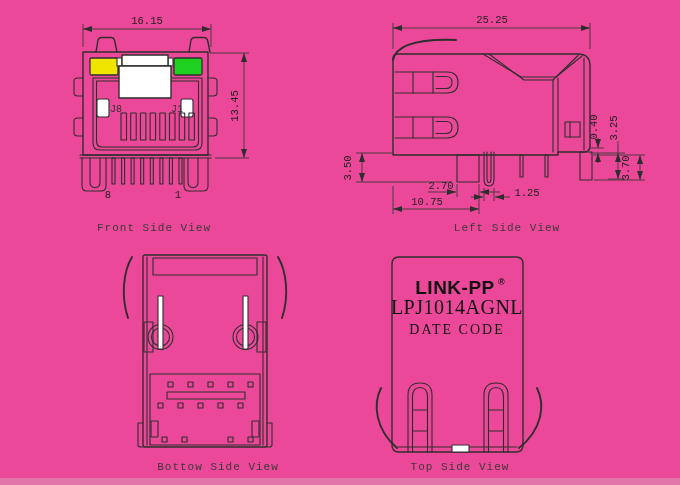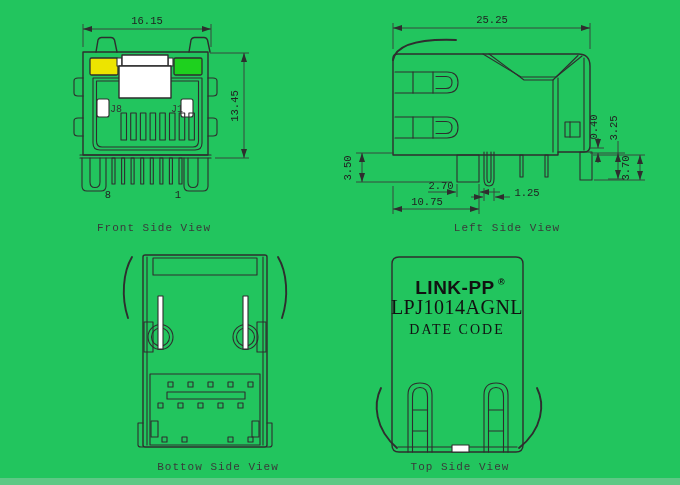--- a/index.html
+++ b/index.html
@@ -1,17 +1,17 @@
 <!DOCTYPE html>
 <html><head>
 <meta charset="utf-8">
 <style>
   html,body{margin:0;padding:0;background:#ffffff;}
   .canvas-wrap{
-    width:680px;height:485px;position:relative;background:#22c55e;overflow:hidden;
+    width:680px;height:485px;position:relative;background:#ec4899;overflow:hidden;
     font-family:"Liberation Mono","DejaVu Sans Mono",monospace;
   }
   svg{display:block;}
   .ln{fill:none;stroke:#2e2e2e;stroke-width:1.4;stroke-linejoin:round;stroke-linecap:round;}
   .ln2{fill:none;stroke:#2e2e2e;stroke-width:1.1;stroke-linejoin:round;stroke-linecap:round;}
   .fw{fill:#ffffff;stroke:#2e2e2e;stroke-width:1.4;stroke-linejoin:round;}
   .fw2{fill:#ffffff;stroke:#2e2e2e;stroke-width:1.1;stroke-linejoin:round;}
   .dim{fill:none;stroke:#3a3a3a;stroke-width:0.9;}
   .wire{fill:none;stroke:#2e2e2e;stroke-width:1.9;stroke-linecap:round;}
   .dtxt{font-family:"Liberation Mono","DejaVu Sans Mono",monospace;font-size:10.5px;fill:#222;}

